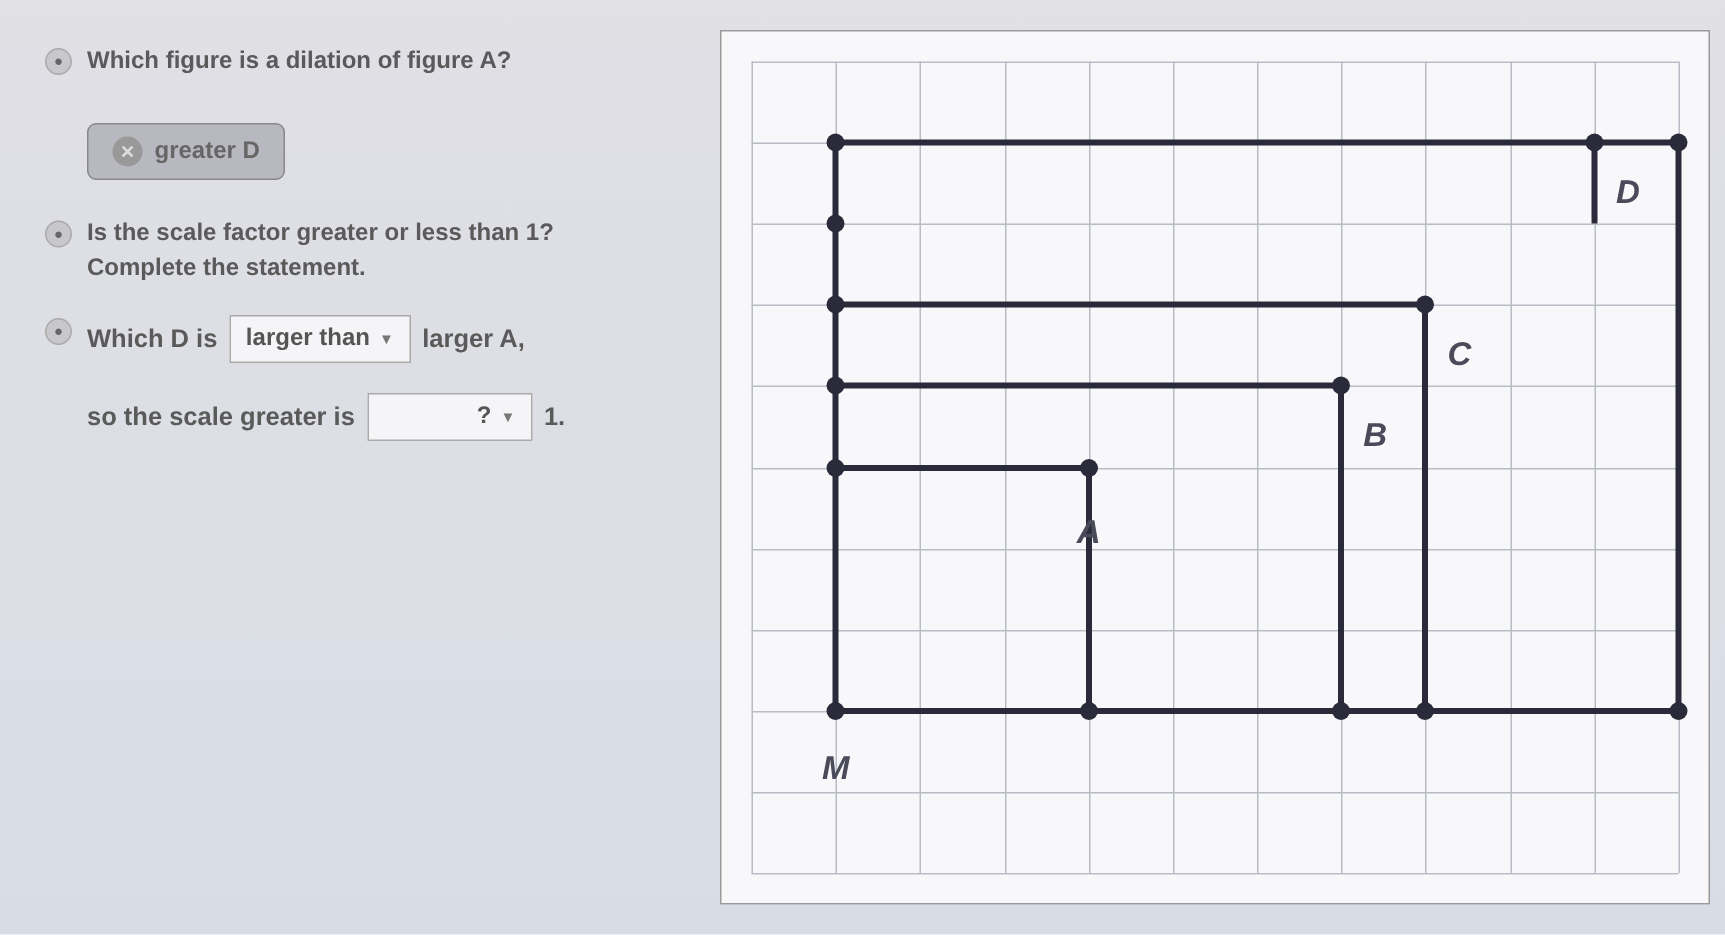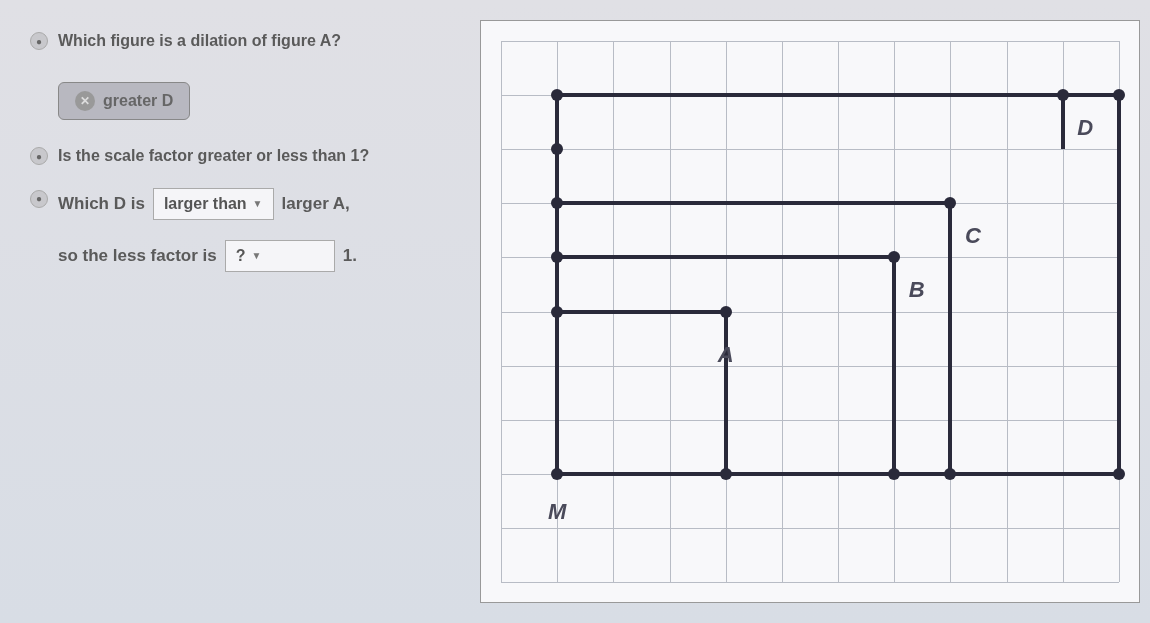--- a/index.html
+++ b/index.html
@@ -86,20 +86,21 @@
     .dropdown {
       background: #f5f5f8;
       border: 1px solid #aaa;
       padding: 6px 10px;
       font-size: 16px;
       color: #555;
       display: inline-flex;
       align-items: center;
       gap: 6px;
       min-width: 110px;
+      justify-content: flex-end;
     }
     .dropdown .caret {
       font-size: 10px;
       color: #777;
     }
     
     .grid {
       position: absolute;
       top: 20px;
       left: 20px;
@@ -152,37 +153,38 @@
 
   <div class="answer-btn">
     <span class="check">✕</span>
     <span>greater D</span>
   </div>
 
   <div class="question-row">
     <div class="bullet">●</div>
     <div class="q-text">
       <span>Is the scale factor greater or less than 1?</span><br>
+      <span>Complete the statement.</span>
     </div>
   </div>
 
   <div class="question-row" style="margin-left:0; margin-top:20px;">
     <div class="bullet">●</div>
     <div class="statement-row" style="margin:0;">
       <span>Which D is</span>
       <span class="dropdown">
         <span>larger than</span>
         <span class="caret">▼</span>
       </span>
       <span>larger A,</span>
     </div>
   </div>
 
   <div class="statement-row">
-    <span>so the less factor is</span>
+    <span>so the scale greater is</span>
     <span class="dropdown">
       <span>?</span>
       <span class="caret">▼</span>
     </span>
     <span>1.</span>
   </div>
 
 </div>
 
 <div class="right-panel">

